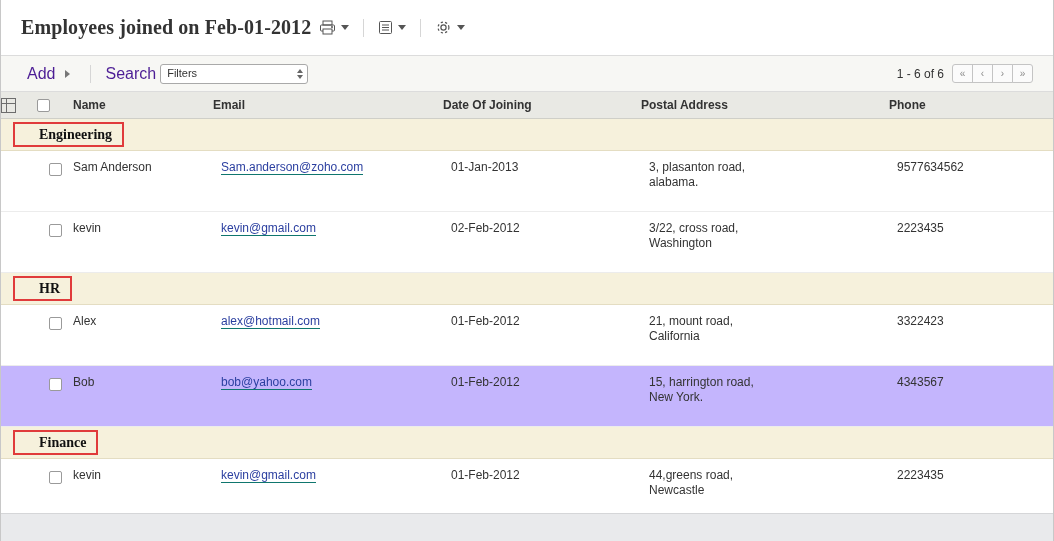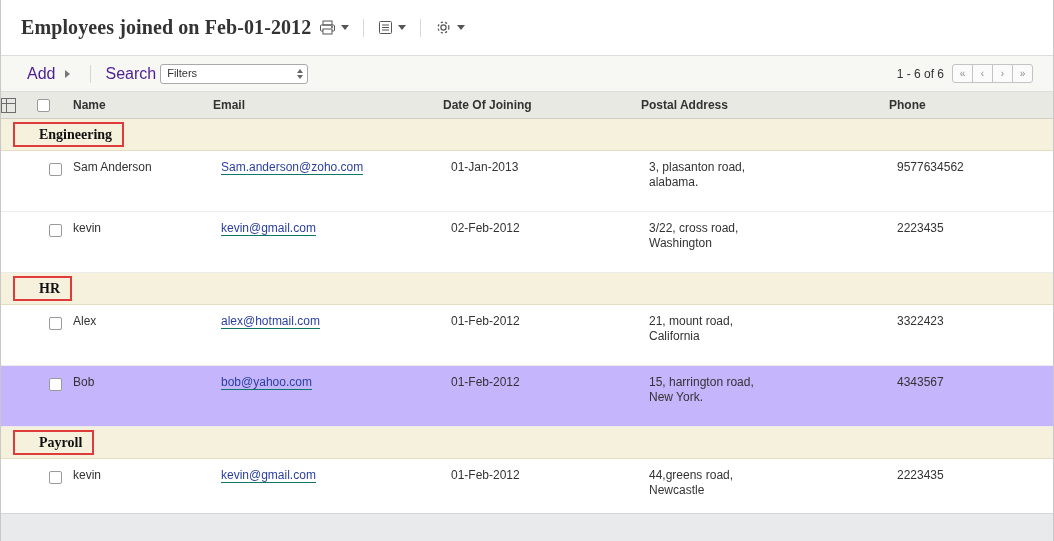--- a/index.html
+++ b/index.html
@@ -461,21 +461,21 @@
         <td class="pad-l8">01-Feb-2012</td>
         <td class="cell-addr pad-l8">
           <span class="addr-line">15, harrington road,</span>
           <span class="addr-line">New York.</span>
         </td>
         <td class="pad-l8">4343567</td>
       </tr>
 
       <tr class="group-row">
         <td colspan="7">
-          <span class="group-label">Payroll</span>
+          <span class="group-label">Finance</span>
         </td>
       </tr>
       <tr class="data-row">
         <td></td>
         <td class="cell-check">
           <input type="checkbox" class="chk" style="">
         </td>
         <td class="cell-name">kevin</td>
         <td class="cell-email pad-l8">
           <a href="#">kevin@gmail.com</a>

